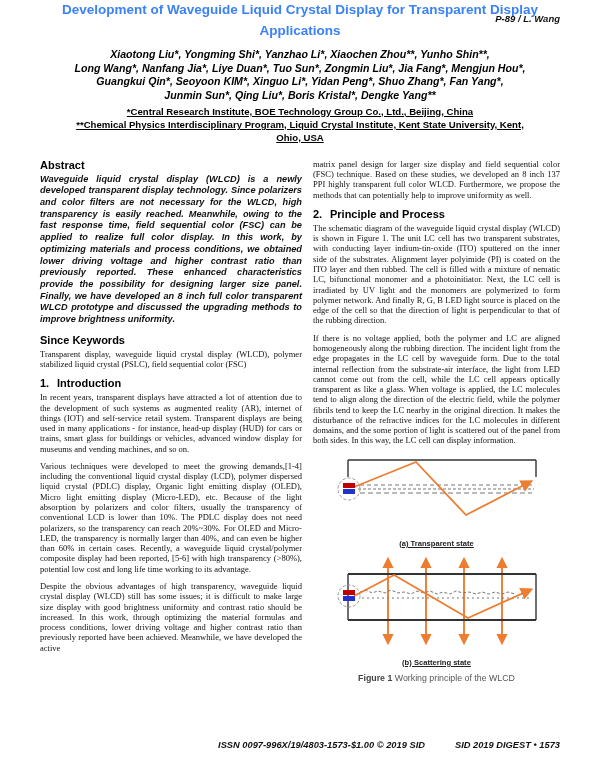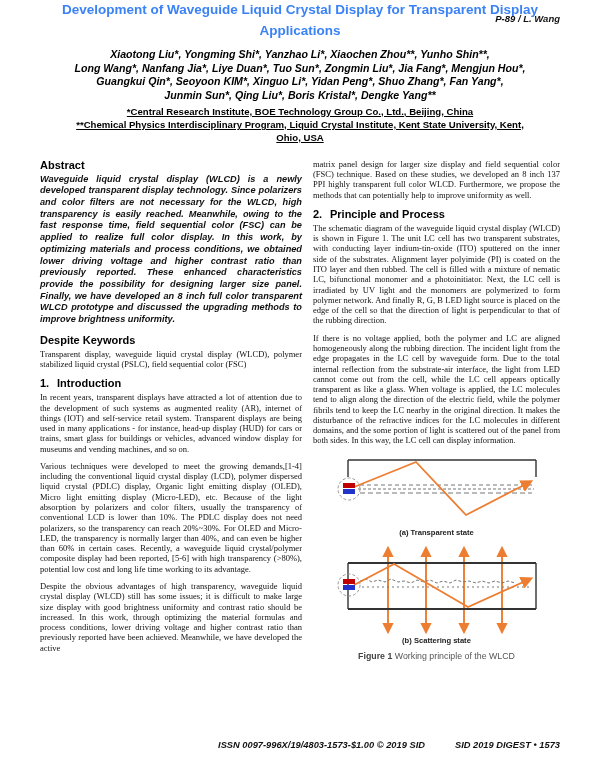--- a/index.html
+++ b/index.html
@@ -19,21 +19,21 @@
   .col-right{width:248px;}
   .sec-h{display:flex;align-items:baseline;font-size:11px;font-weight:bold;color:#000;
          margin:8px 0 3px;}
   .sec-h .num{width:17px;flex:none;}
   .sec-h.first{margin-top:0;}
   .abstract-p{font-size:9.2px;font-weight:bold;font-style:italic;line-height:1.27;
               text-align:justify;margin:2px 0 4px;color:#111;}
   .body-p{font-family:"Liberation Serif",serif;font-size:8.5px;line-height:1.21;
           text-align:justify;margin:0 0 7px;color:#111;}
   .figure{margin-top:4px;text-align:center;}
-  .fig-label{font-size:7.6px;font-weight:bold;color:#222;margin:1px 0 6px;}
+  .fig-label{font-size:7.6px;font-weight:bold;color:#222;margin:12px 0 6px;text-decoration:underline;}
   .fig-caption{font-size:8.8px;color:#555;margin-top:4px;}
   .fig-caption .cap-b{font-weight:bold;color:#444;}
   .footer{position:absolute;left:23px;right:40px;bottom:26px;display:flex;
           justify-content:flex-end;gap:30px;font-size:9.3px;font-weight:bold;
           font-style:italic;color:#111;}
   svg{display:block;margin:0 auto;}
 </style>
 </head>
 <body>
 
@@ -57,21 +57,21 @@
 
   <div class="columns">
 
     <div class="col-left">
       <div class="sec-h first">
         <span>Abstract</span>
       </div>
       <p class="abstract-p">Waveguide liquid crystal display (WLCD) is a newly developed transparent display technology. Since polarizers and color filters are not necessary for the WLCD, high transparency is easily reached. Meanwhile, owing to the fast response time, field sequential color (FSC) can be applied to realize full color display. In this work, by optimizing materials and process conditions, we obtained lower driving voltage and higher contrast ratio than previously reported. These enhanced characteristics provide the possibility for designing larger size panel. Finally, we have developed an 8 inch full color transparent WLCD prototype and discussed the upgrading methods to improve brightness uniformity.</p>
 
       <div class="sec-h">
-        <span>Despite Keywords</span>
+        <span>Since Keywords</span>
       </div>
       <p class="body-p">Transparent display, waveguide liquid crystal display (WLCD), polymer stabilized liquid crystal (PSLC), field sequential color (FSC)</p>
 
       <div class="sec-h">
         <span class="num">1.</span>
         <span>Introduction</span>
       </div>
       <p class="body-p">In recent years, transparent displays have attracted a lot of attention due to the development of such systems as augmented reality (AR), internet of things (IOT) and self-service retail system. Transparent displays are being used in many applications - for instance, head-up display (HUD) for cars or trains, smart glass for buildings or vehicles, advanced window display for museums and vending machines, and so on.</p>
       <p class="body-p">Various techniques were developed to meet the growing demands,[1-4] including the conventional liquid crystal display (LCD), polymer dispersed liquid crystal (PDLC) display, Organic light emitting display (OLED), Micro light emitting display (Micro-LED), etc. Because of the light absorption by polarizers and color filters, usually the transparency of conventional LCD is lower than 10%. The PDLC display does not need polarizers, so the transparency can reach 20%~30%. For OLED and Micro-LED, the transparency is normally larger than 40%, and can even be higher than 60% in certain cases. Recently, a waveguide liquid crystal/polymer composite display had been reported, [5-6] with high transparency (&gt;80%), potential low cost and long life time working to its advantage.</p>
       <p class="body-p">Despite the obvious advantages of high transparency, waveguide liquid crystal display (WLCD) still has some issues; it is difficult to make large size display with good brightness uniformity and contrast ratio should be increased. In this work, through optimizing the material formulas and process conditions, lower driving voltage and higher contrast ratio than previously reported have been achieved. Meanwhile, we have developed the active</p>

